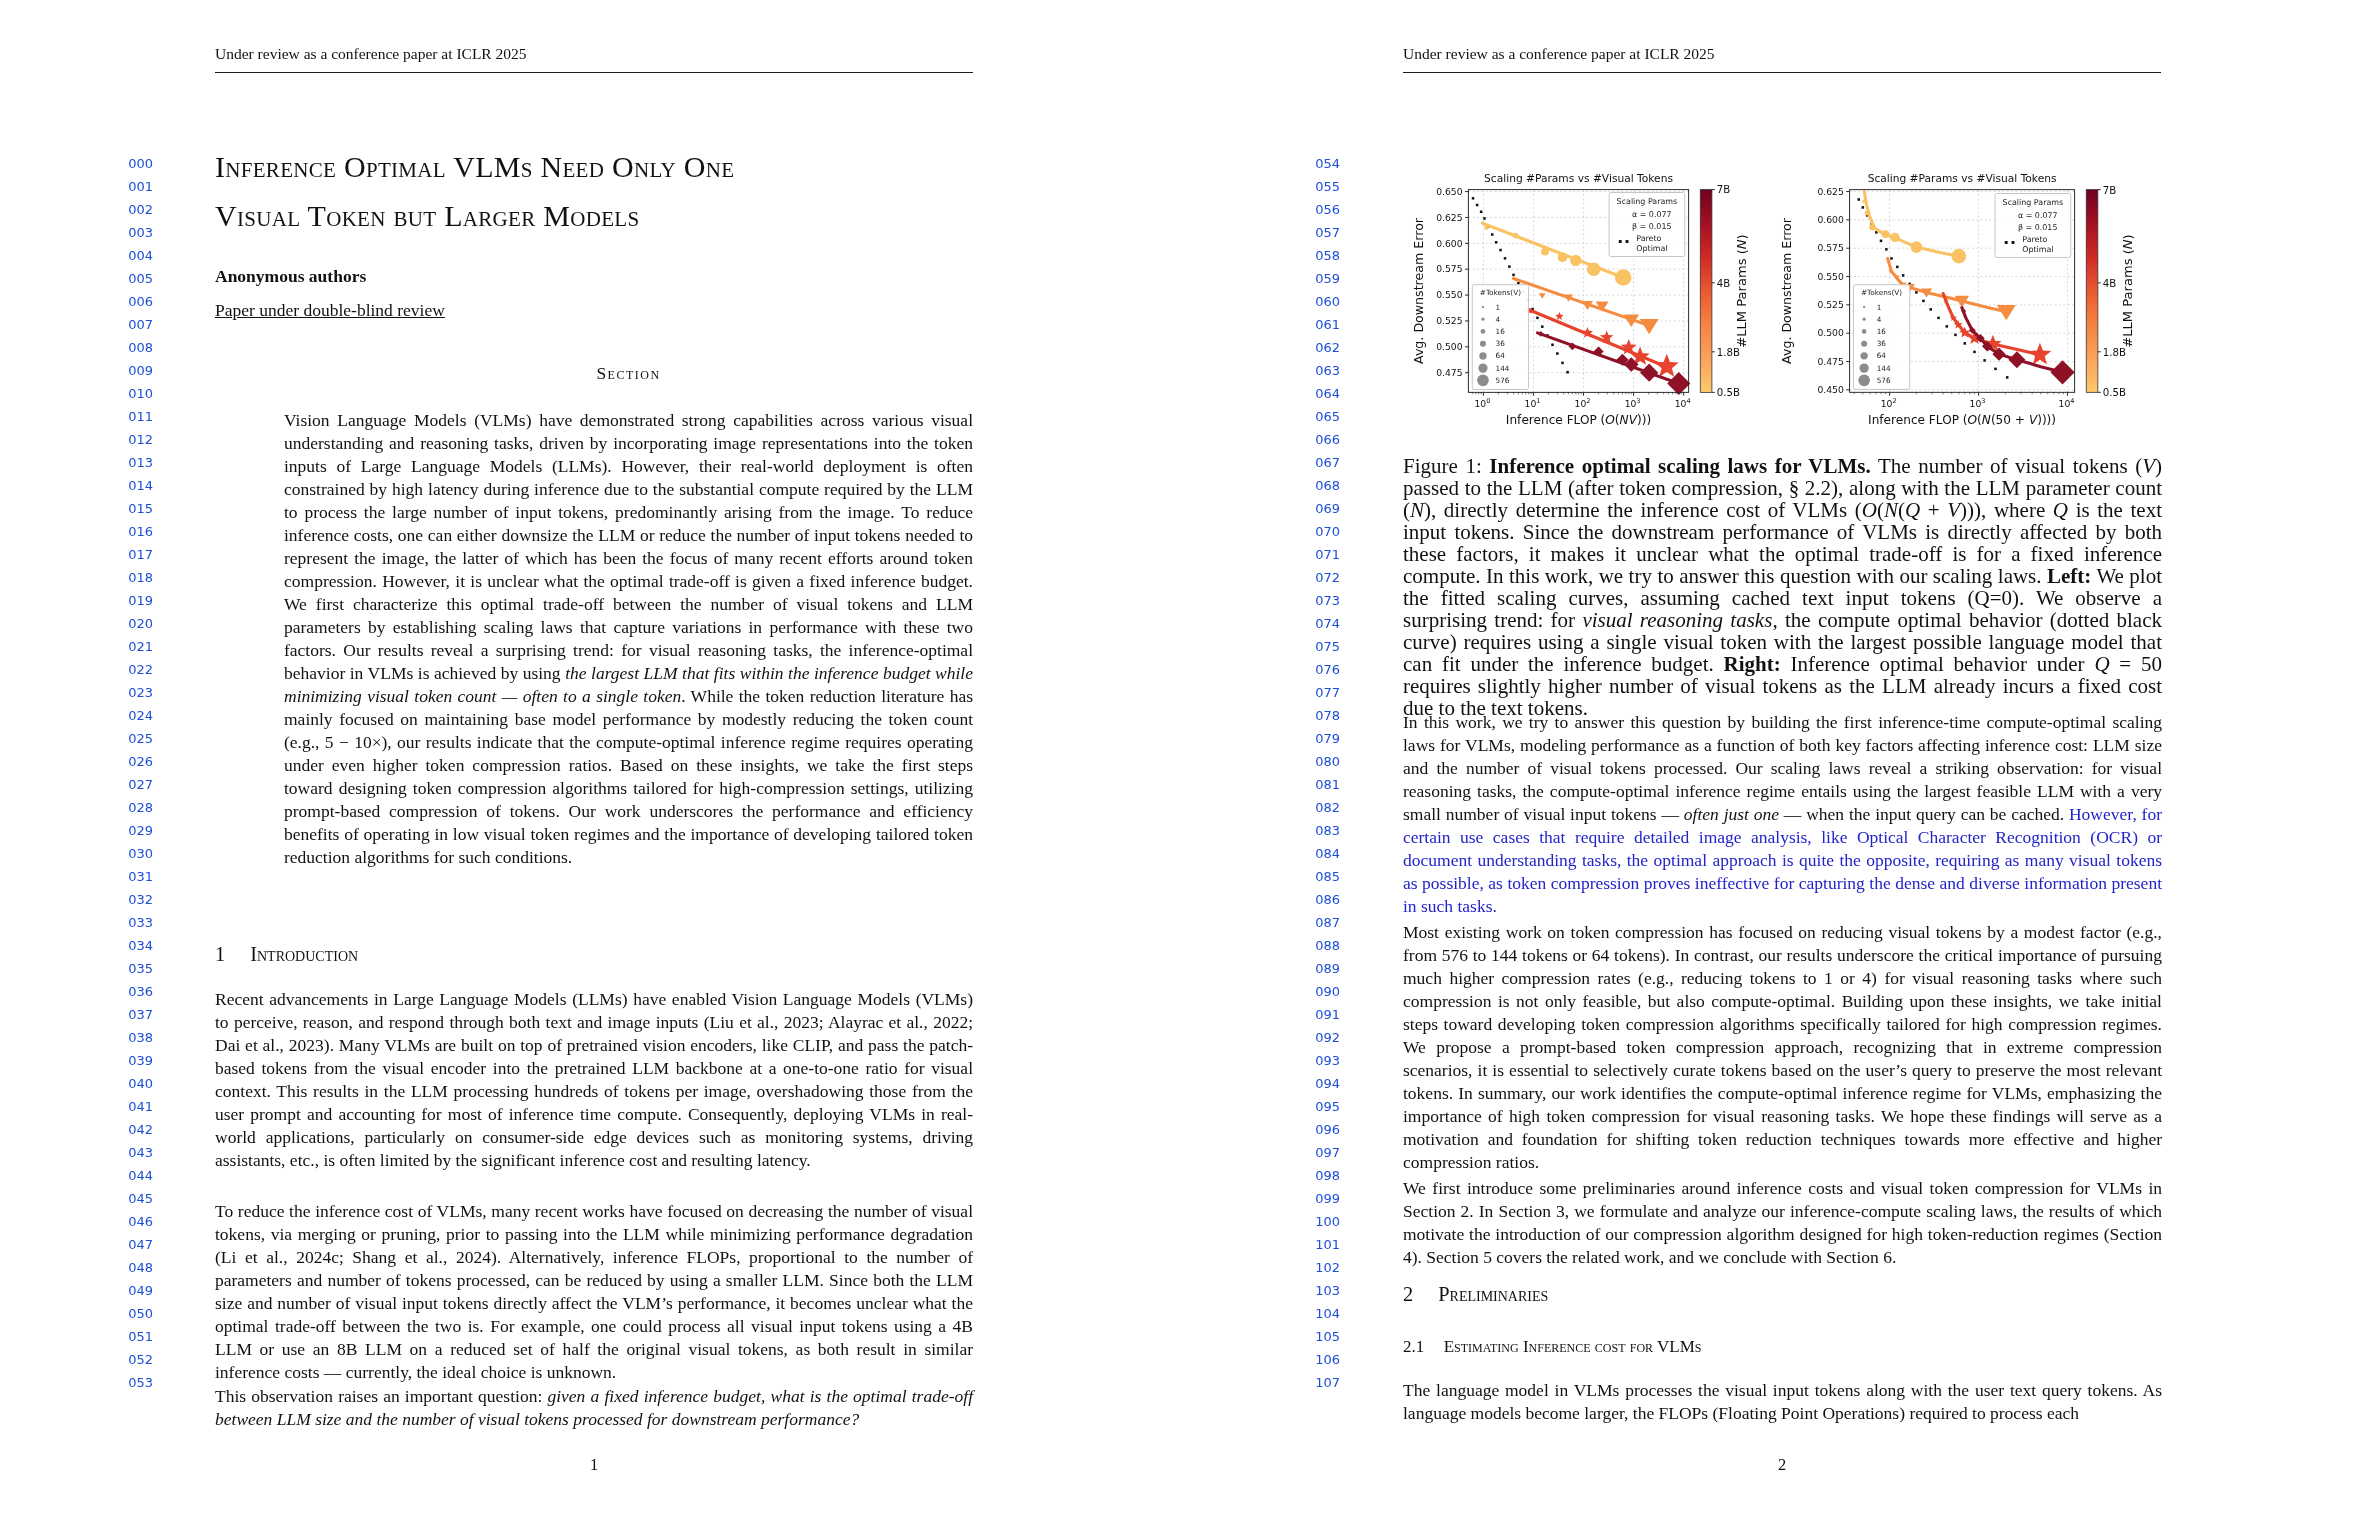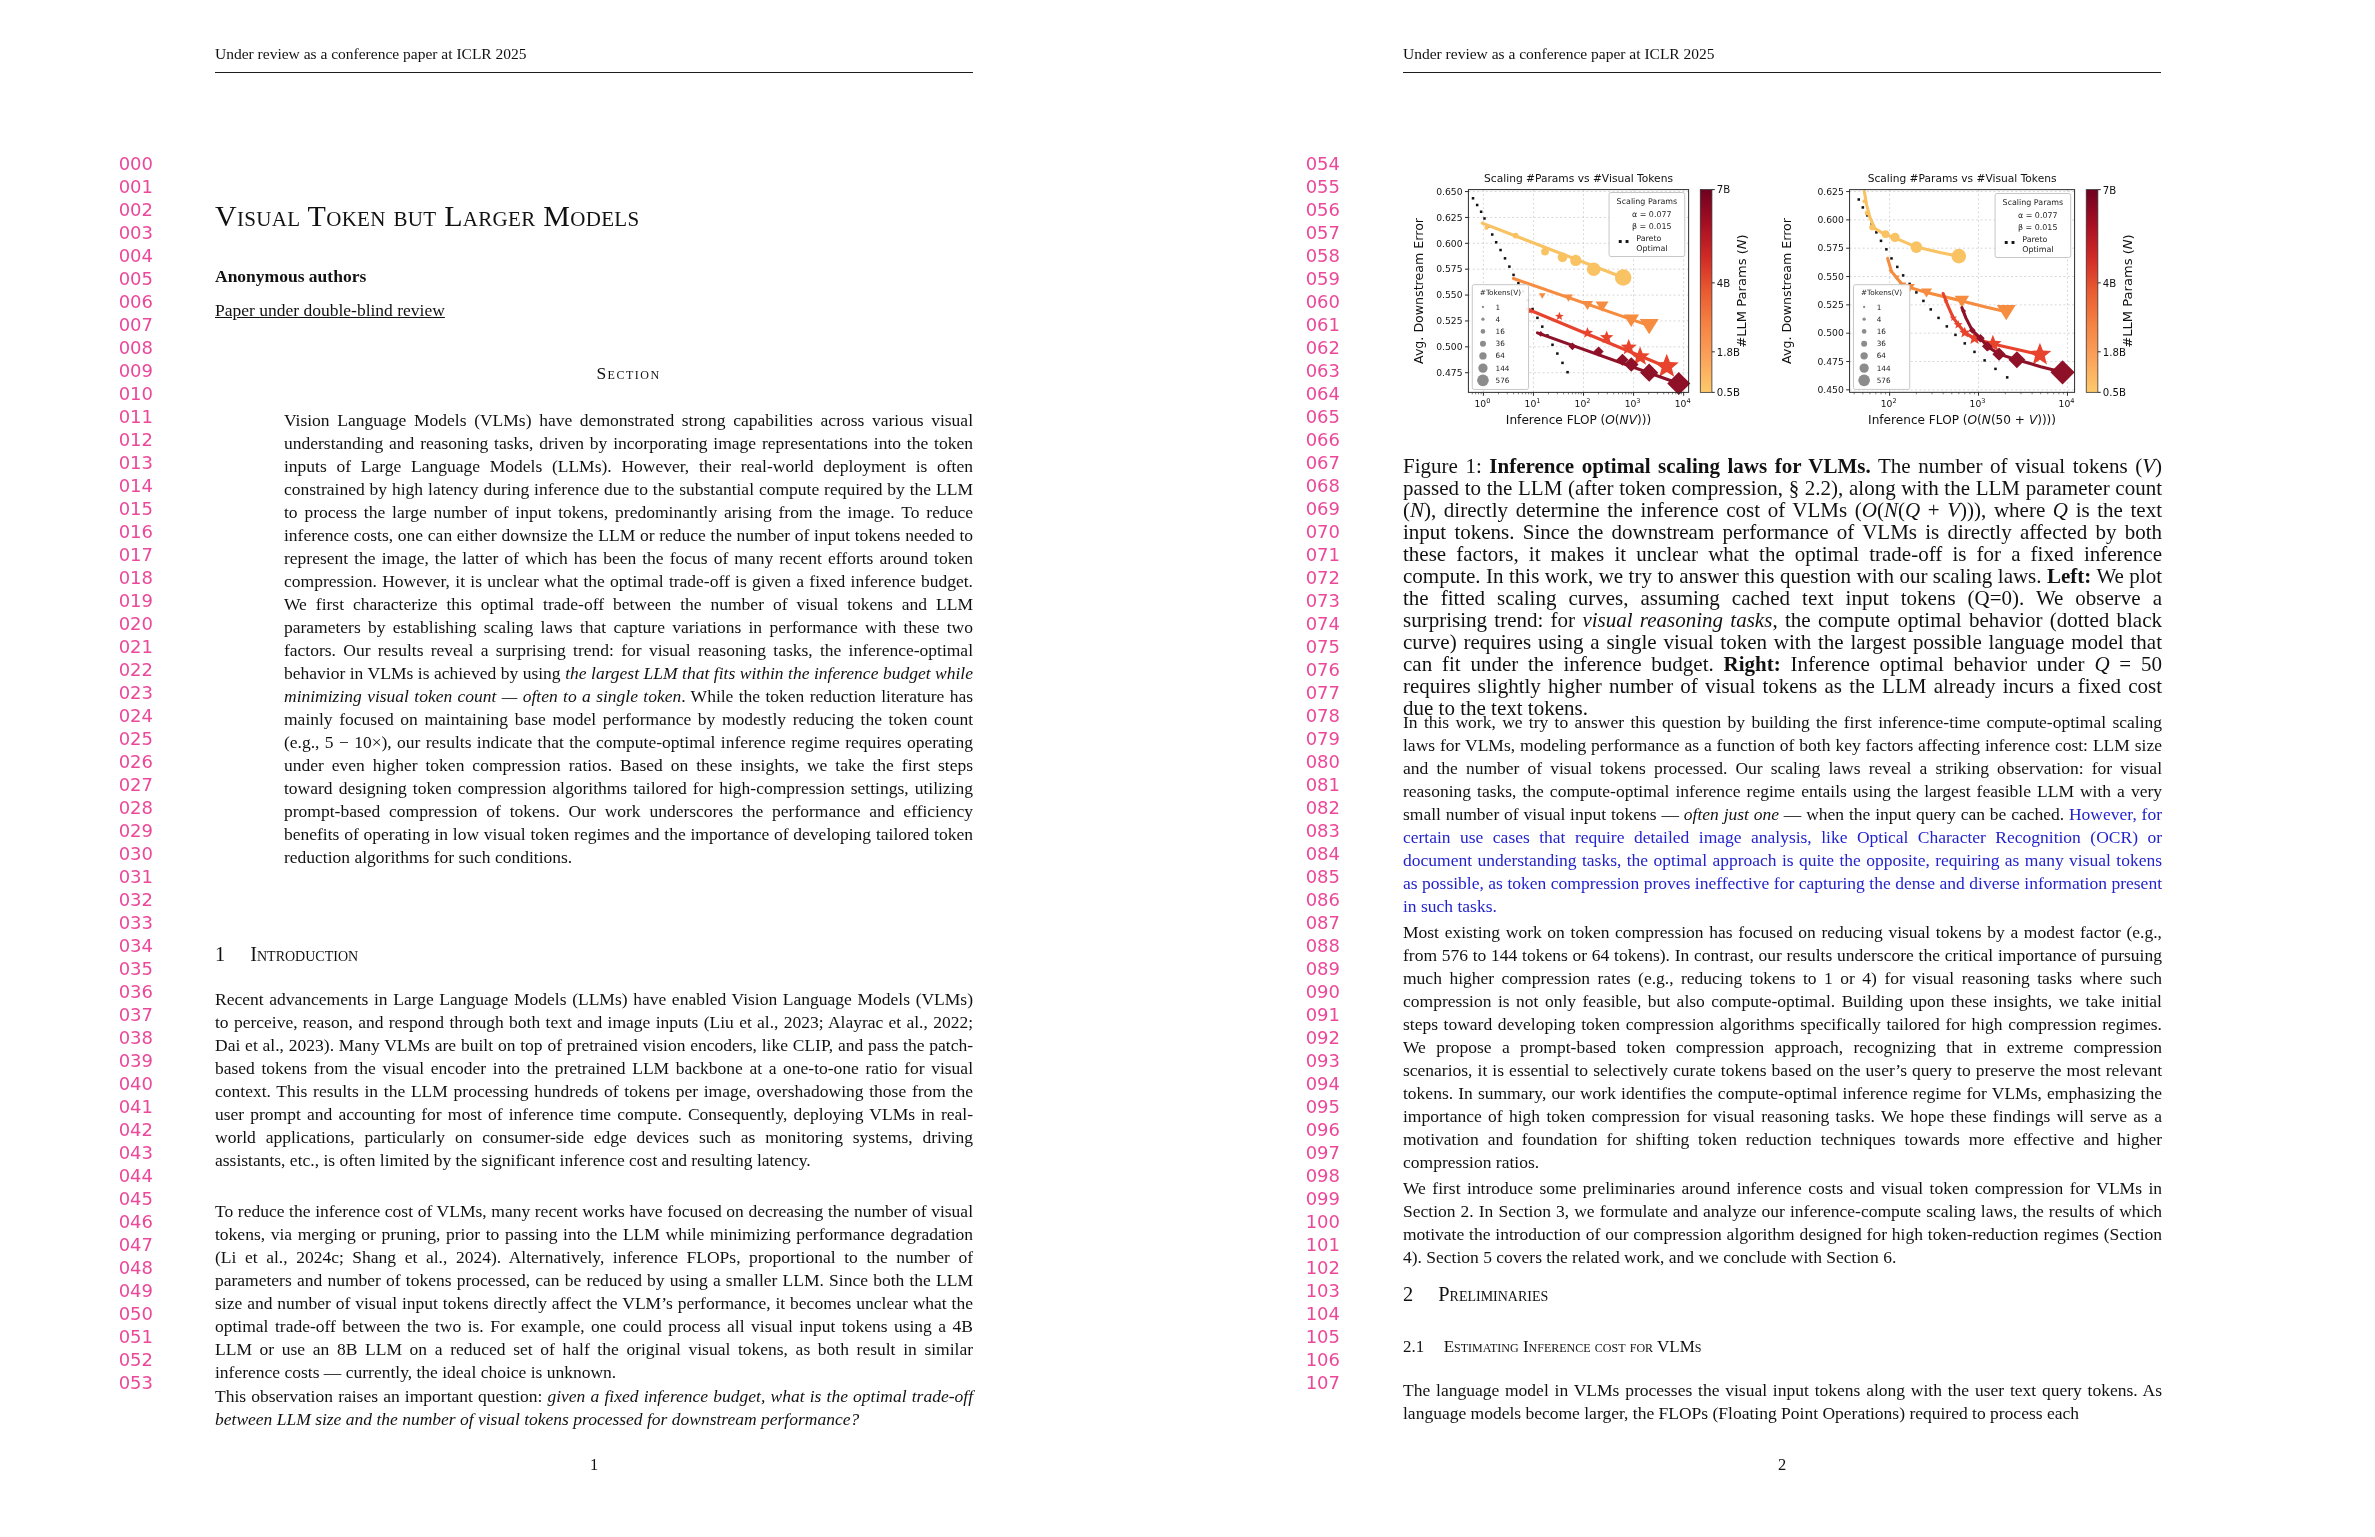--- a/index.html
+++ b/index.html
@@ -1,20 +1,20 @@
 <!DOCTYPE html>
 <html><head>
 <meta charset="utf-8">
 <style>
   html,body{margin:0;padding:0;background:#ffffff;}
   .canvas{position:relative;width:2375px;height:1537px;background:#ffffff;overflow:hidden;
           font-family:"Liberation Serif",serif;color:#111;padding-left:36px;}
   .abs{position:absolute;}
   .header{font-size:15.5px;border-bottom:1.5px solid #1c1c1c;padding-bottom:8.7px;width:758px;}
-  .linenos{font-family:"DejaVu Sans",sans-serif;font-size:18px;color:#ec4899;
+  .linenos{font-family:"DejaVu Sans",sans-serif;font-size:13px;color:#1d4ed8;
            text-align:right;line-height:23px;width:41px;}
   .title{font-size:30px;line-height:49px;font-variant:small-caps;font-weight:400;letter-spacing:0.3px;}
   .authors-bold{font-size:17.5px;font-weight:bold;}
   .authors-sub{font-size:17.5px;}
   .abs-head{font-size:17.5px;font-variant:small-caps;letter-spacing:1.5px;text-align:center;width:689px;}
   .body-text{font-size:17.5px;line-height:23px;text-align:justify;width:758px;}
   .abstract{width:689px;}
   .caption{font-size:21px;line-height:22px;text-align:justify;width:759px;}
   .section-head{font-size:20.4px;font-variant:small-caps;}
   .section-head .num{display:inline-block;margin-right:25px;}
@@ -84,21 +84,21 @@
         <div>047</div>
         <div>048</div>
         <div>049</div>
         <div>050</div>
         <div>051</div>
         <div>052</div>
         <div>053</div>
       </div>
 
     <div class="abs title" style="left:215px;top:142px;width:776px;">
-      <br>
+      <span>Inference Optimal VLMs Need Only One</span><br>
       <span>Visual Token but Larger Models</span>
     </div>
 
     <div class="abs authors-bold" style="left:215px;top:266px;">Anonymous authors</div>
     <div class="abs authors-sub" style="left:215px;top:300px;text-decoration:underline;">Paper under double-blind review</div>
 
     <div class="abs abs-head" style="left:284px;top:363px;">Section</div>
 
     <div class="abs body-text abstract" style="left:284px;top:409px;"><span>Vision Language Models (VLMs) have demonstrated strong capabilities across various visual understanding and reasoning tasks, driven by incorporating image representations into the token inputs of Large Language Models (LLMs). However, their real-world deployment is often constrained by high latency during inference due to the substantial compute required by the LLM to process the large number of input tokens, predominantly arising from the image. To reduce inference costs, one can either downsize the LLM or reduce the number of input tokens needed to represent the image, the latter of which has been the focus of many recent efforts around token compression. However, it is unclear what the optimal trade-off is given a fixed inference budget. We first characterize this optimal trade-off between the number of visual tokens and LLM parameters by establishing scaling laws that capture variations in performance with these two factors. Our results reveal a surprising trend: for visual reasoning tasks, the inference-optimal behavior in VLMs is achieved by using </span><span style="font-style: italic;">the largest LLM that fits within the inference budget while minimizing visual token count — often to a single token</span><span>. While the token reduction literature has mainly focused on maintaining base model performance by modestly reducing the token count (e.g., 5 − 10×), our results indicate that the compute-optimal inference regime requires operating under even higher token compression ratios. Based on these insights, we take the first steps toward designing token compression algorithms tailored for high-compression settings, utilizing prompt-based compression of tokens. Our work underscores the performance and efficiency benefits of operating in low visual token regimes and the importance of developing tailored token reduction algorithms for such conditions.</span></div>
 

